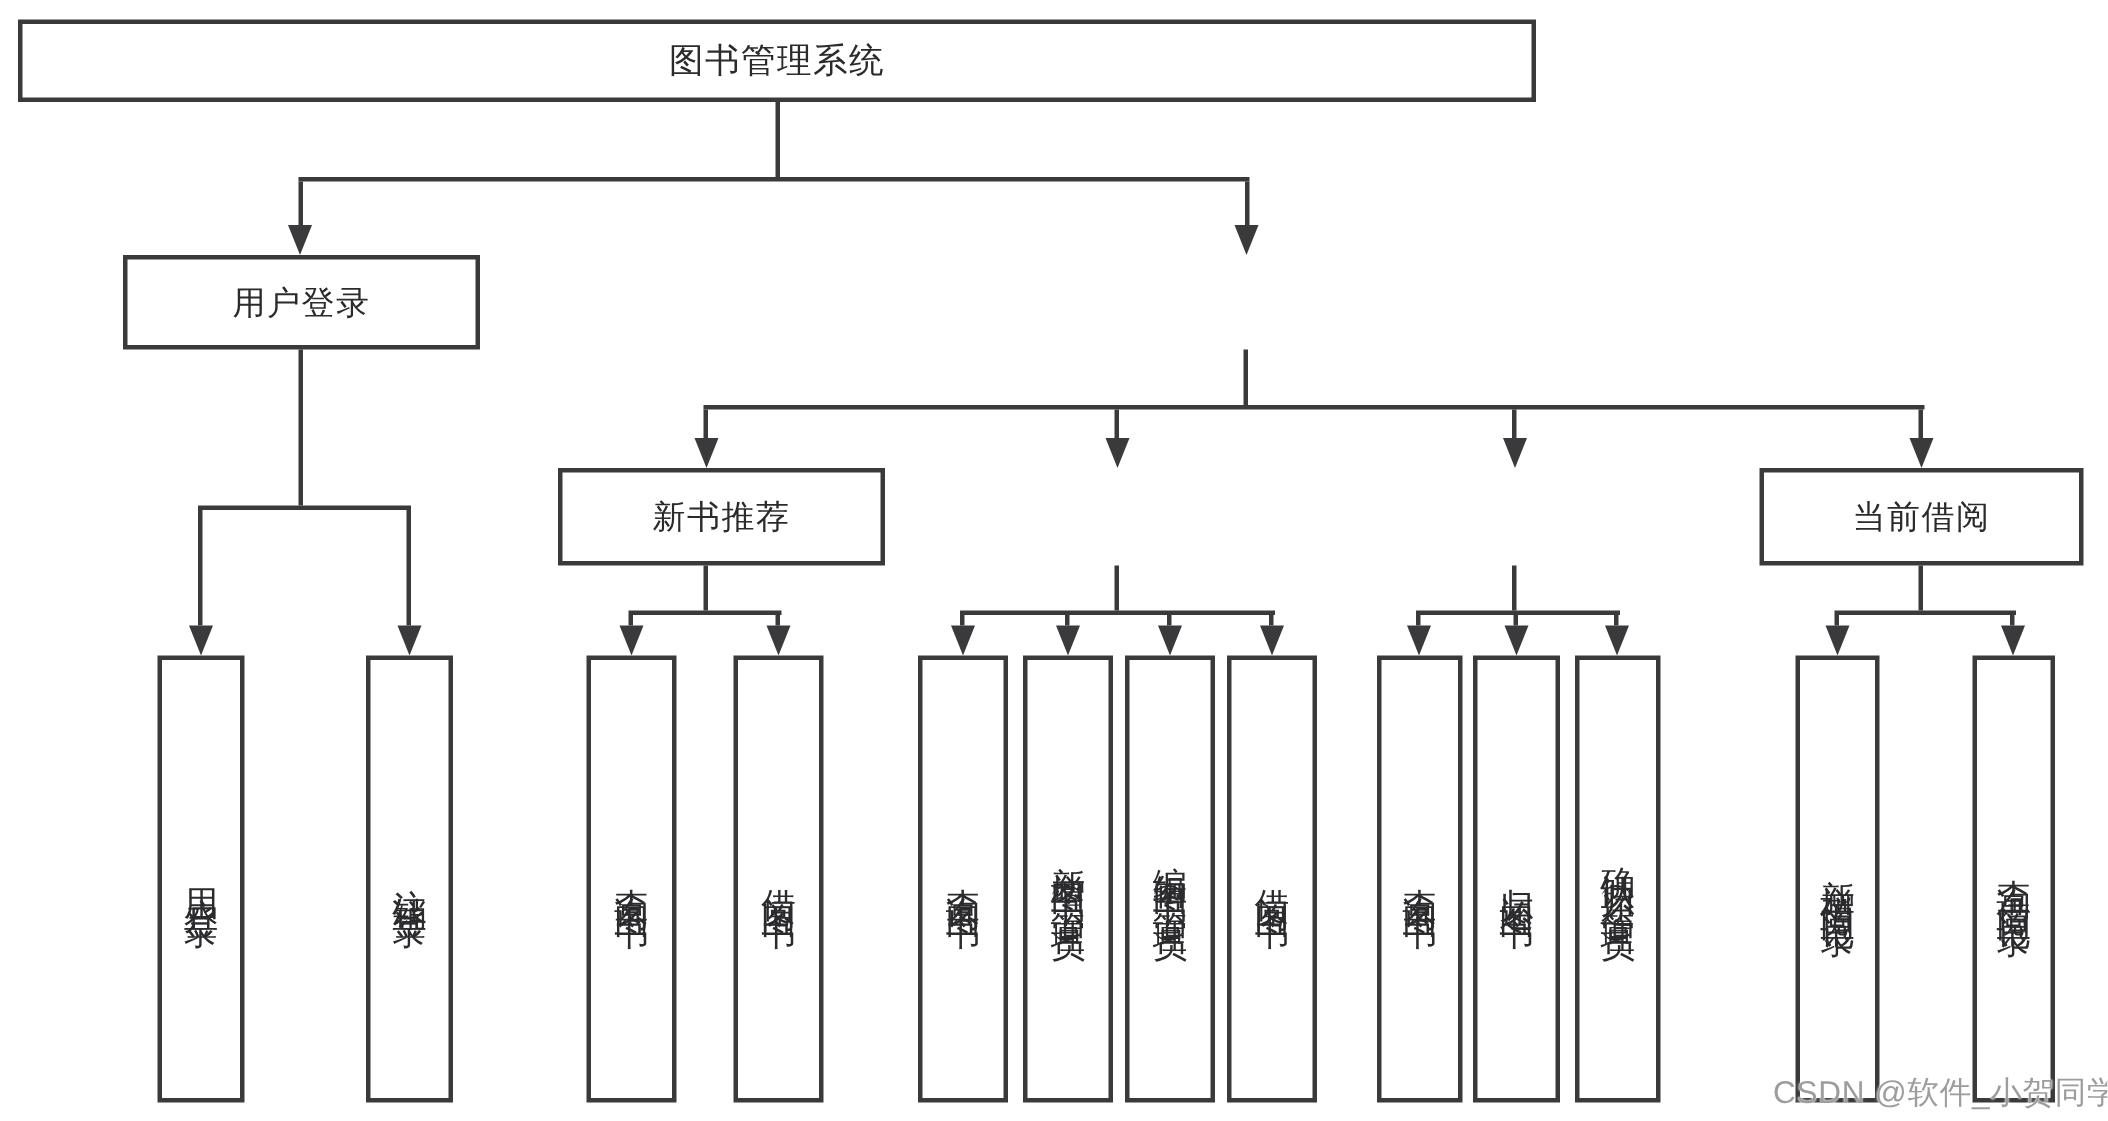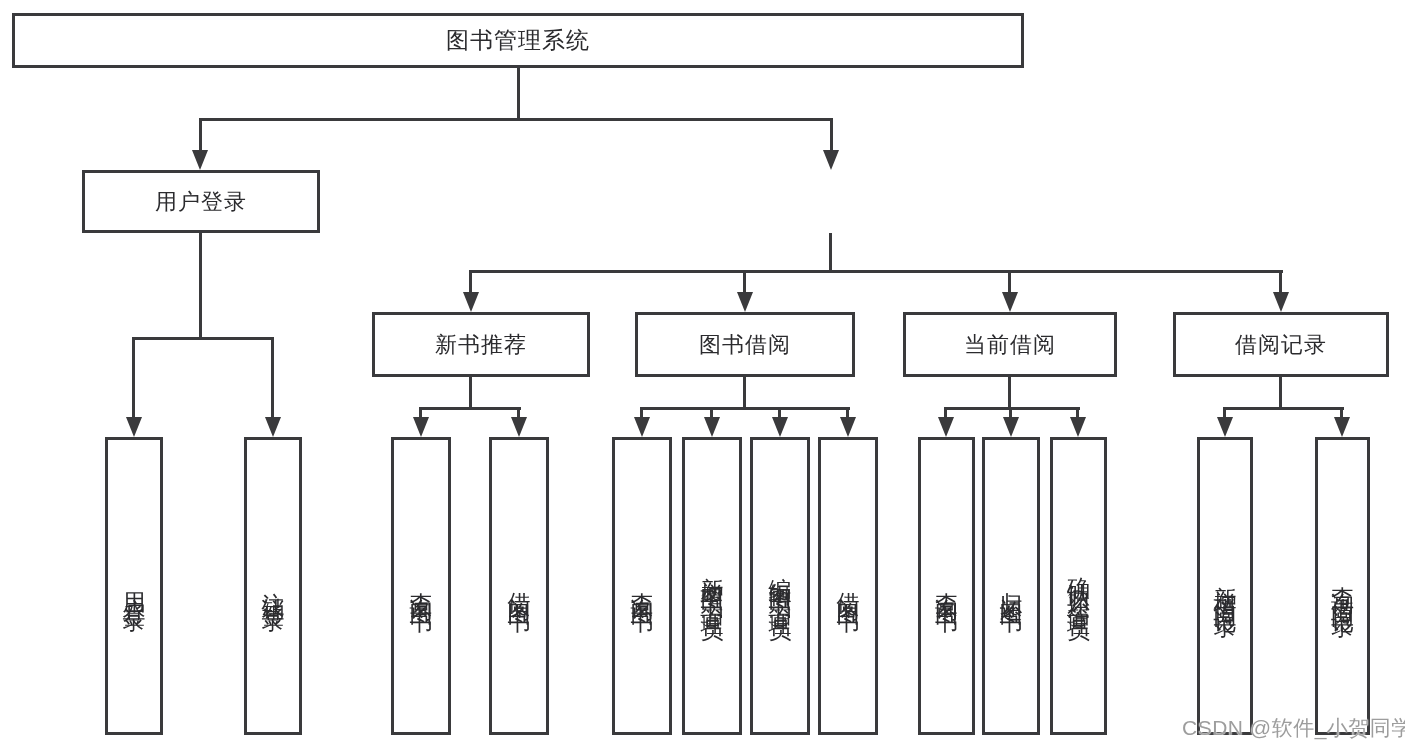--- a/index.html
+++ b/index.html
@@ -70,23 +70,21 @@
     <div class="vline" style="left:743px;top:273px;height:19px"></div>
     <div class="vline" style="left:1008px;top:273px;height:19px"></div>
     <div class="vline" style="left:1279px;top:273px;height:19px"></div>
     <div class="arrow" style="left:463px;top:292px"></div>
     <div class="arrow" style="left:737px;top:292px"></div>
     <div class="arrow" style="left:1002px;top:292px"></div>
     <div class="arrow" style="left:1273px;top:292px"></div>
   </div>
 
   <div class="box box--h" style="left:372px;top:312px;width:218px;height:65px">新书推荐</div>
-  <div class="box box--h" style="left:635px;top:312px;width:220px;height:65px">图书借阅</div>
-  <div class="box box--h" style="left:903px;top:312px;width:214px;height:65px">当前借阅</div>
-  <div class="box box--h" style="left:1173px;top:312px;width:216px;height:65px">借阅记录</div>
+  <div class="box box--h" style="left:1173px;top:312px;width:216px;height:65px">当前借阅</div>
 
   <div>
     <div class="vline" style="left:469px;top:377px;height:30px"></div>
     <div class="hline" style="left:419px;top:407px;width:102px"></div>
     <div class="vline" style="left:419px;top:410px;height:7px"></div>
     <div class="vline" style="left:517px;top:410px;height:7px"></div>
     <div class="arrow" style="left:413px;top:417px"></div>
     <div class="arrow" style="left:511px;top:417px"></div>
   </div>
 

